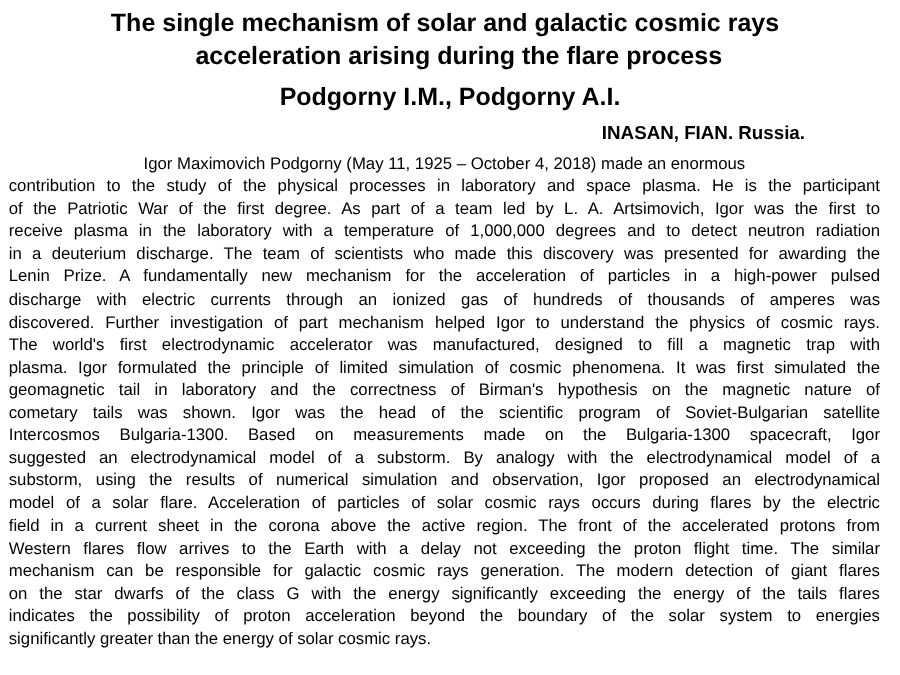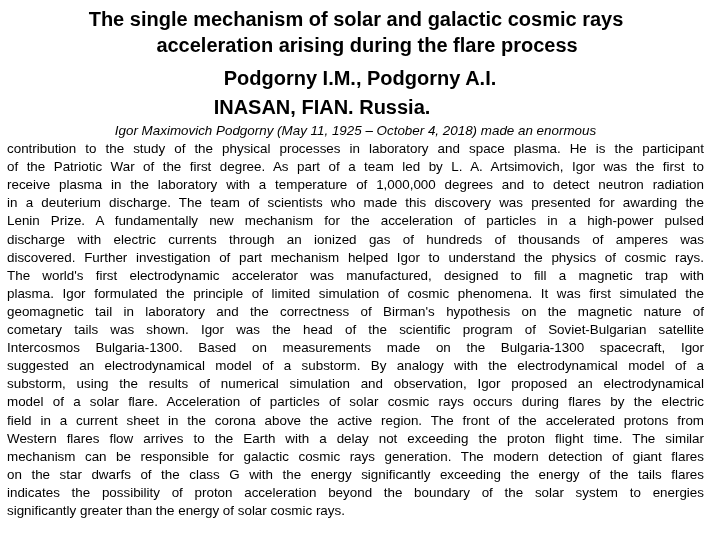--- a/index.html
+++ b/index.html
@@ -35,23 +35,23 @@
       text-align: center;
       font-size: 20px;
       line-height: 26px;
       margin: 0;
     }
     .affiliation {
       position: absolute;
       top: 97px;
       left: 0;
       width: 644px;
-      text-align: center;
+      text-align: right;
       font-weight: bold;
-      font-size: 20px;
+      font-size: 15px;
       line-height: 20px;
       margin: 0;
     }
     .body-text {
       position: absolute;
       top: 122px;
       left: 7px;
       width: 697px;
       font-size: 13.4px;
       line-height: 18.1px;
@@ -66,21 +66,20 @@
       overflow: visible;
     }
     .line-justify {
       white-space: normal;
       overflow: hidden;
     }
     .line-first {
       text-align: center;
       text-align-last: center;
       padding-left: 0;
-      font-style: italic;
     }
     .line-last {
       text-align: center;
       text-align-last: left;
     }
   </style>
 </head>
 <body>
 
 <h1 class="title title-1">The single mechanism of solar and galactic cosmic rays</h1>

